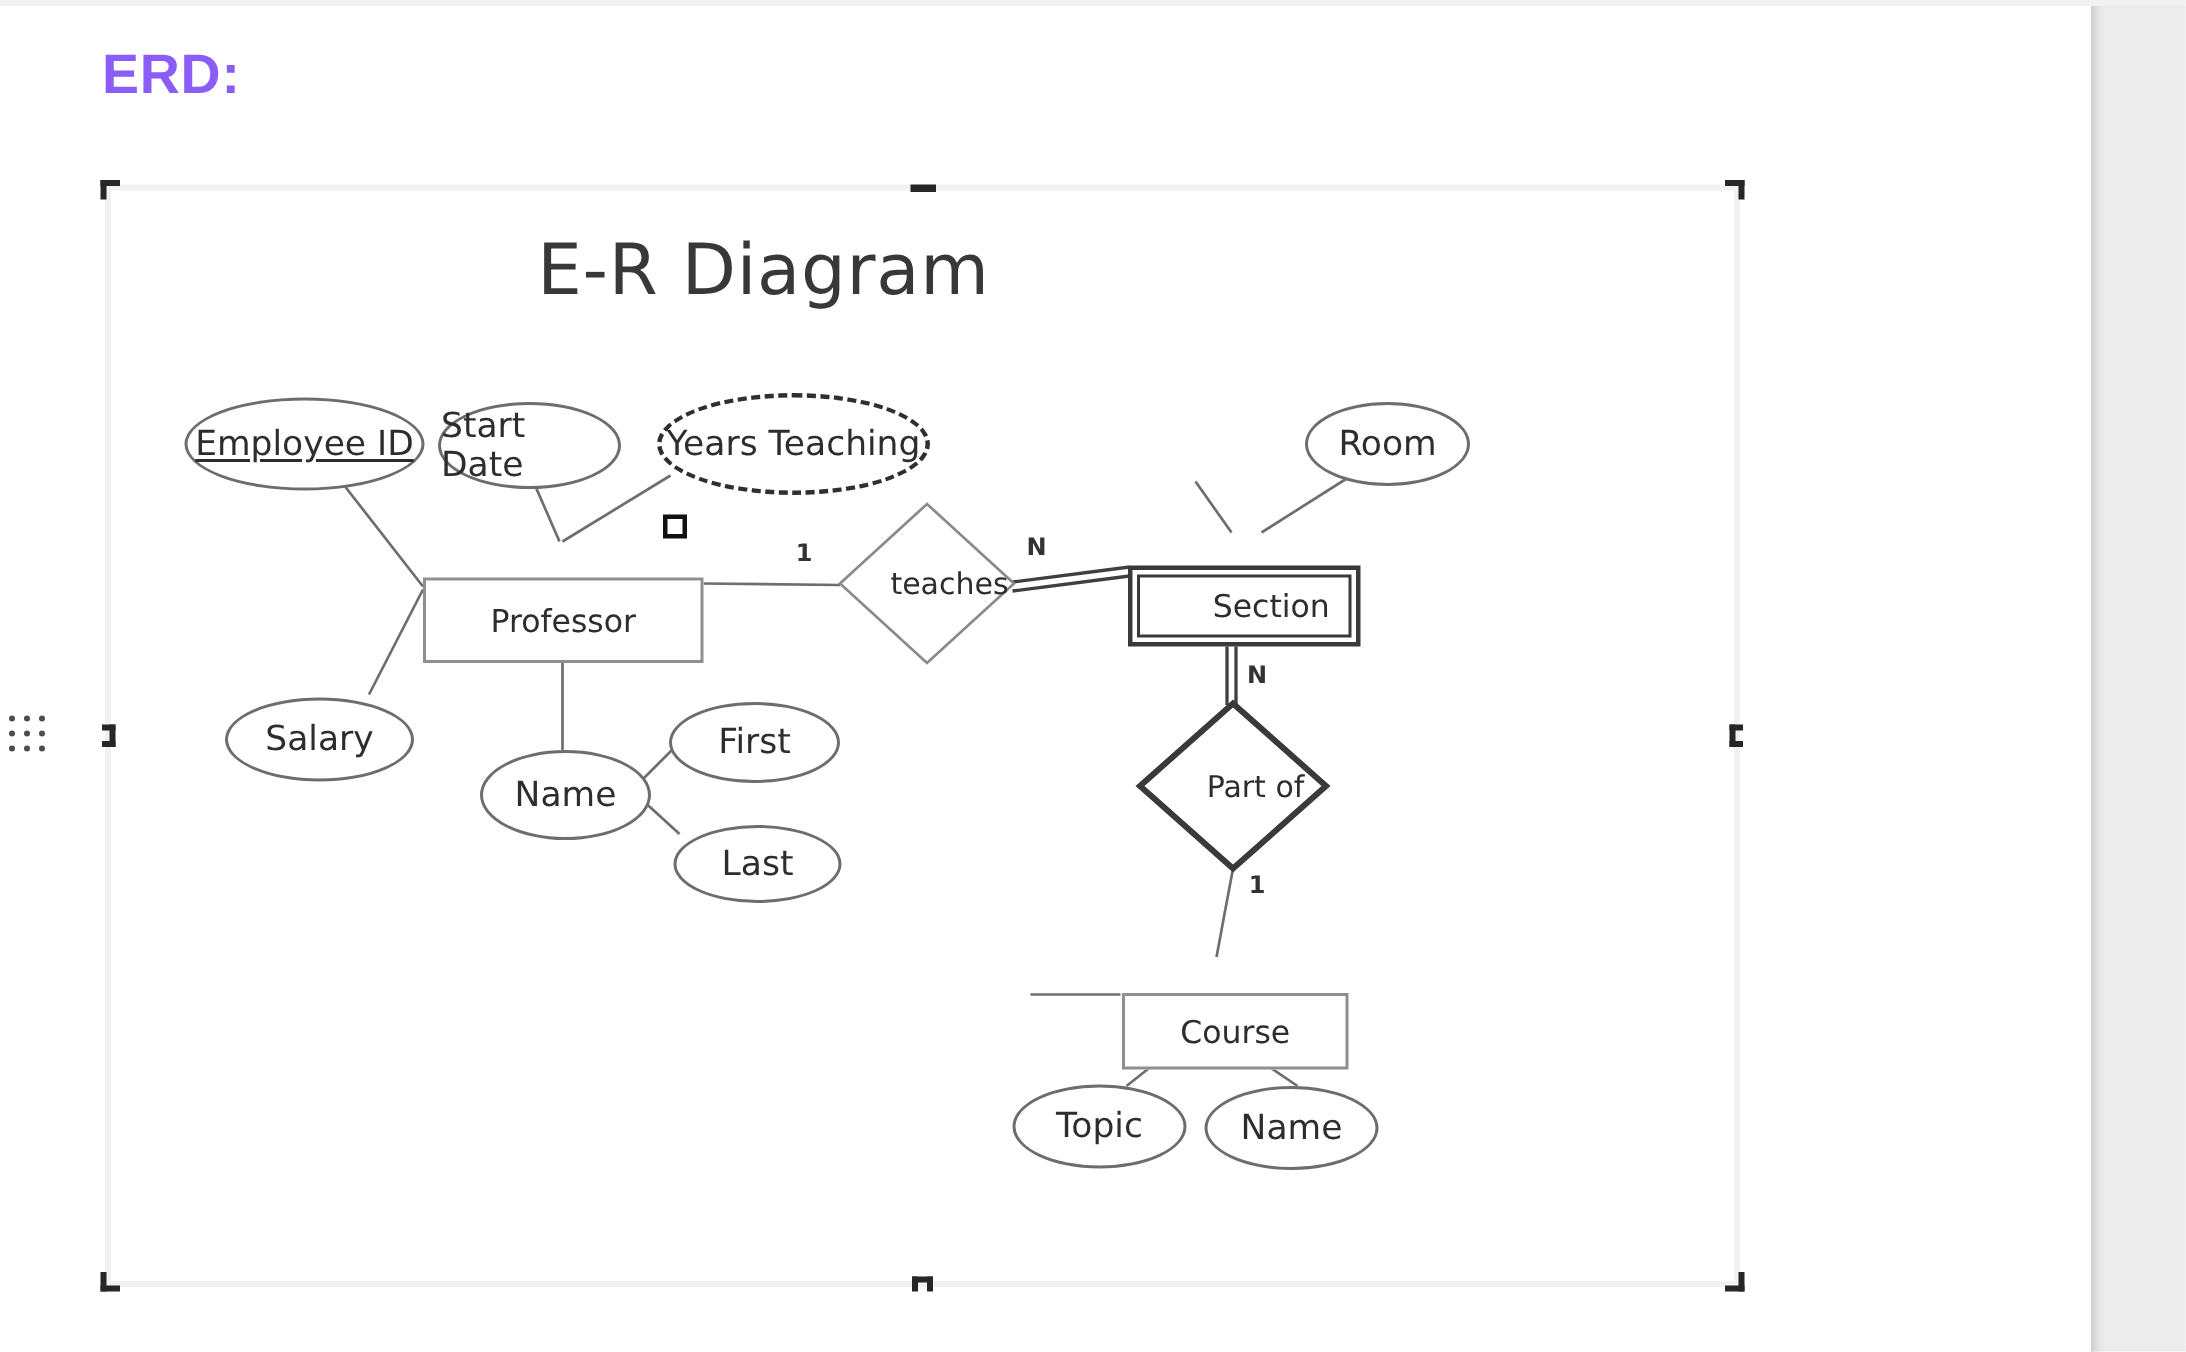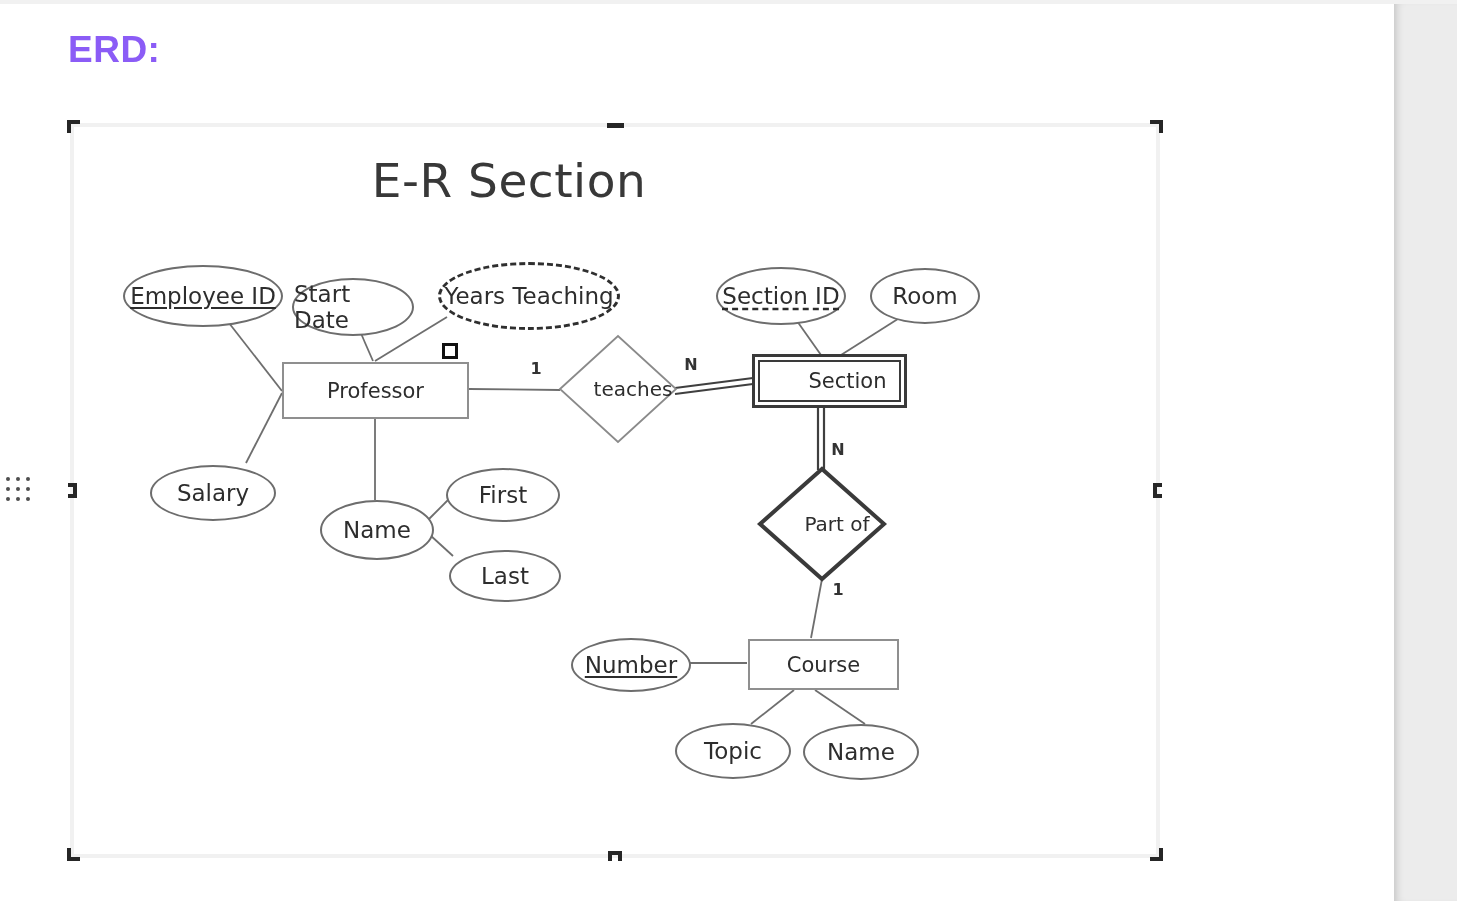--- a/index.html
+++ b/index.html
@@ -48,21 +48,21 @@
   }
   .ellipse{
     position:absolute;z-index:2;background:#fff;border:2px solid #6d6d6d;border-radius:50%;
     display:flex;align-items:center;justify-content:center;font-size:23px;
   }
   .ellipse.dashed{border:3px dashed #2f2f2f;}
   .u-solid{text-decoration:underline;text-underline-offset:3px;}
   .u-dashed{text-decoration:underline dashed;text-underline-offset:4px;}
   .entity{
     position:absolute;z-index:2;background:#fff;border:2px solid #8f8f8f;box-sizing:border-box;
-    display:flex;align-items:center;justify-content:center;font-size:21px;
+    display:flex;align-items:center;justify-content:center;font-size:21px;margin-top:23px;
   }
   .entity.weak{border:3px solid #3a3a3a;padding-left:36px;}
   .entity.weak::after{content:"";position:absolute;inset:3px;border:2px solid #3a3a3a;}
   .rel-label{
     position:absolute;z-index:3;width:110px;text-align:center;font-size:20px;padding-left:15px;
   }
   .card{
     position:absolute;z-index:3;width:24px;text-align:center;font-size:16px;font-weight:bold;color:#333;
   }
   .anchor-square{
@@ -116,64 +116,58 @@
         <line x1="601" y1="261" x2="679" y2="251"></line>
         <line x1="601" y1="267" x2="679" y2="257"></line>
         <line x1="744" y1="281" x2="744" y2="343"></line>
         <line x1="750" y1="281" x2="750" y2="343"></line>
       </g>
 
       <polygon points="486,262 544,209 602,262 544,315" fill="#ffffff" stroke="#8a8a8a" stroke-width="1.8"></polygon>
       <polygon points="686,397 748,342 810,397 748,452" fill="#ffffff" stroke="#3a3a3a" stroke-width="4"></polygon>
     </svg>
 
-    <div class="dg-title">E-R Section</div>
+    <div class="dg-title">E-R Diagram</div>
 
     <div class="entity" style="left:208px;top:235px;width:187px;height:57px;">
       <span>Professor</span>
     </div>
     <div class="entity weak" style="left:678px;top:227px;width:155px;height:54px;">
       <span>Section</span>
     </div>
     <div class="entity" style="left:674px;top:512px;width:151px;height:51px;">
       <span>Course</span>
     </div>
 
     <div class="rel-label" style="left:489px;top:250px;">teaches</div>
     <div class="rel-label" style="left:693px;top:385px;">Part of</div>
 
     <div class="ellipse" style="left:49px;top:138px;width:156px;height:58px;">
       <span class="u-solid">Employee ID</span>
     </div>
-    <div class="ellipse" style="left:218px;top:151px;width:118px;height:54px;">
+    <div class="ellipse" style="left:218px;top:141px;width:118px;height:54px;">
       <span>Start Date</span>
     </div>
     <div class="ellipse dashed" style="left:364px;top:135px;width:176px;height:62px;">
       <span>Years Teaching</span>
     </div>
     <div class="ellipse" style="left:76px;top:338px;width:122px;height:52px;">
       <span>Salary</span>
     </div>
     <div class="ellipse" style="left:246px;top:373px;width:110px;height:56px;">
       <span>Name</span>
     </div>
     <div class="ellipse" style="left:372px;top:341px;width:110px;height:50px;">
       <span>First</span>
     </div>
     <div class="ellipse" style="left:375px;top:423px;width:108px;height:48px;">
       <span>Last</span>
     </div>
-    <div class="ellipse" style="left:642px;top:140px;width:126px;height:54px;">
-      <span class="u-dashed">Section ID</span>
-    </div>
     <div class="ellipse" style="left:796px;top:141px;width:106px;height:52px;">
       <span>Room</span>
-    </div>
-    <div class="ellipse" style="left:497px;top:511px;width:116px;height:50px;">
-      <span class="u-solid">Number</span>
     </div>
     <div class="ellipse" style="left:601px;top:596px;width:112px;height:52px;">
       <span>Topic</span>
     </div>
     <div class="ellipse" style="left:729px;top:597px;width:112px;height:52px;">
       <span>Name</span>
     </div>
 
     <div class="card" style="left:450px;top:232px;">1</div>
     <div class="card" style="left:605px;top:228px;">N</div>

